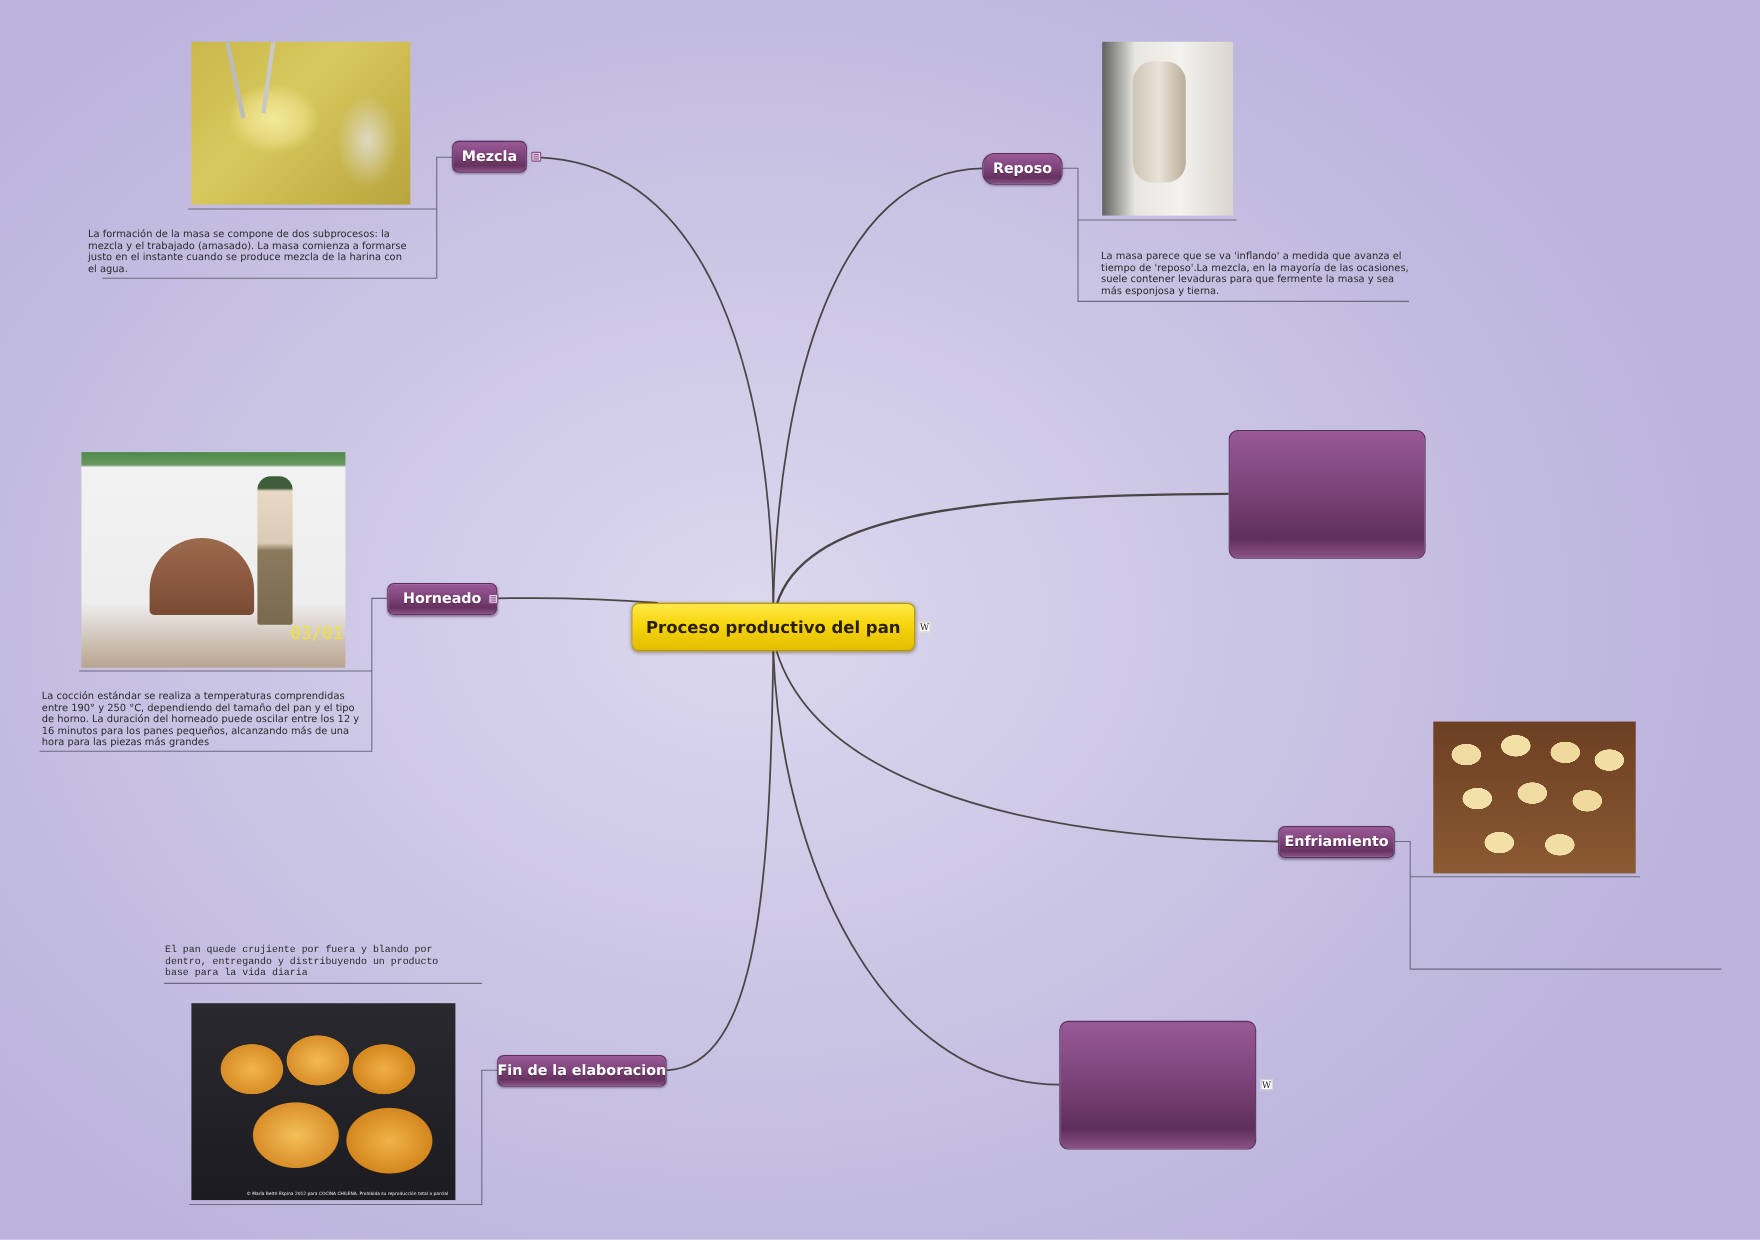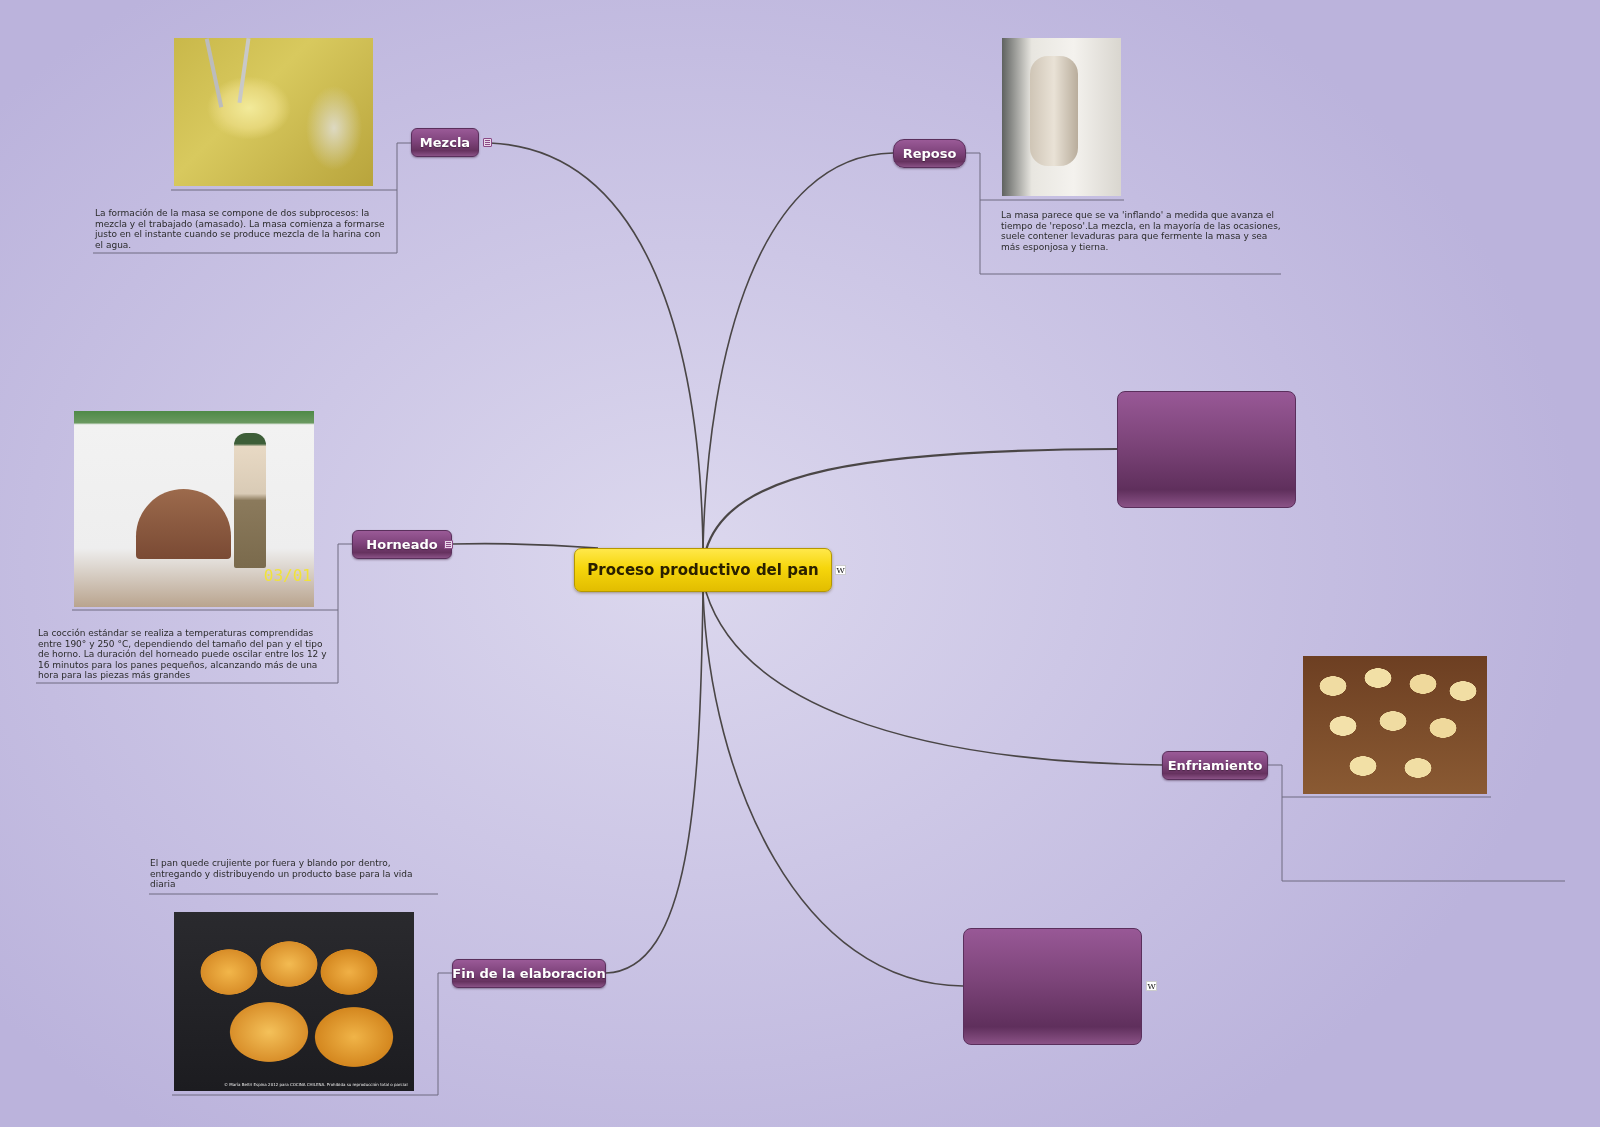--- a/index.html
+++ b/index.html
@@ -126,27 +126,27 @@
 
   <div class="img img-mezcla" style="left:174px; top:38px; width:199px; height:148px;"></div>
   <div class="topic" style="left:411px; top:128px; width:68px; height:29px;">
     <span>Mezcla</span>
   </div>
   <div class="collapse" style="left:483px; top:138px;">
     <span></span>
       <span></span>
       <span></span>
   </div>
-  <div class="note" style="left:95px; top:208px; width:290px;">La formación de la masa se compone de dos subprocesos: la mezcla y el trabajado (amasado). La masa comienza a formarse justo en el instante cuando se produce mezcla de la harina con el agua.</div>
+  <div class="note" style="left:80px; top:208px; width:290px;">La formación de la masa se compone de dos subprocesos: la mezcla y el trabajado (amasado). La masa comienza a formarse justo en el instante cuando se produce mezcla de la harina con el agua.</div>
 
   <div class="img img-reposo" style="left:1002px; top:38px; width:119px; height:158px;"></div>
   <div class="topic" style="left:893px; top:139px; width:73px; height:29px;border-radius:11px;">
     <span>Reposo</span>
   </div>
-  <div class="note" style="left:1001px; top:210px; width:282px;">La masa parece que se va 'inflando' a medida que avanza el tiempo de 'reposo'.La mezcla, en la mayoría de las ocasiones, suele contener levaduras para que fermente la masa y sea más esponjosa y tierna.</div>
+  <div class="note" style="left:1001px; top:228px; width:282px;">La masa parece que se va 'inflando' a medida que avanza el tiempo de 'reposo'.La mezcla, en la mayoría de las ocasiones, suele contener levaduras para que fermente la masa y sea más esponjosa y tierna.</div>
 
   <div class="bigbox" style="left:1117px; top:391px; width:179px; height:117px;">
     <span></span>
   </div>
 
   <div class="img img-horneado" style="left:74px; top:411px; width:240px; height:196px;">
     <span class="img-date">03/01</span>
   </div>
   <div class="topic" style="left:352px; top:530px; width:100px; height:29px;">
     <span>Horneado</span>
@@ -156,21 +156,21 @@
       <span></span>
       <span></span>
   </div>
   <div class="note" style="left:38px; top:628px; width:296px;">La cocción estándar se realiza a temperaturas comprendidas entre 190° y 250 °C, dependiendo del tamaño del pan y el tipo de horno. La duración del horneado puede oscilar entre los 12 y 16 minutos para los panes pequeños, alcanzando más de una hora para las piezas más grandes</div>
 
   <div class="img img-enfriamiento" style="left:1303px; top:656px; width:184px; height:138px;"></div>
   <div class="topic" style="left:1162px; top:751px; width:106px; height:29px;">
     <span>Enfriamiento</span>
   </div>
 
-  <div class="note" style="left:150px; top:858px; width:275px;">El pan quede crujiente por fuera y blando por dentro, entregando y distribuyendo un producto base para la vida diaria</div>
+  <div class="note" style="left:150px; top:858px; width:275px;font-family:Liberation Mono, monospace;">El pan quede crujiente por fuera y blando por dentro, entregando y distribuyendo un producto base para la vida diaria</div>
   <div class="img img-fin" style="left:174px; top:912px; width:240px; height:179px;">
     <span class="img-caption">© María Beltri Espina 2012 para COCINA CHILENA. Prohibida su reproducción total o parcial</span>
   </div>
   <div class="topic" style="left:452px; top:959px; width:154px; height:29px;">
     <span>Fin de la elaboracion</span>
   </div>
 
   <div class="bigbox" style="left:963px; top:928px; width:179px; height:117px;">
     <span></span>
   </div>

